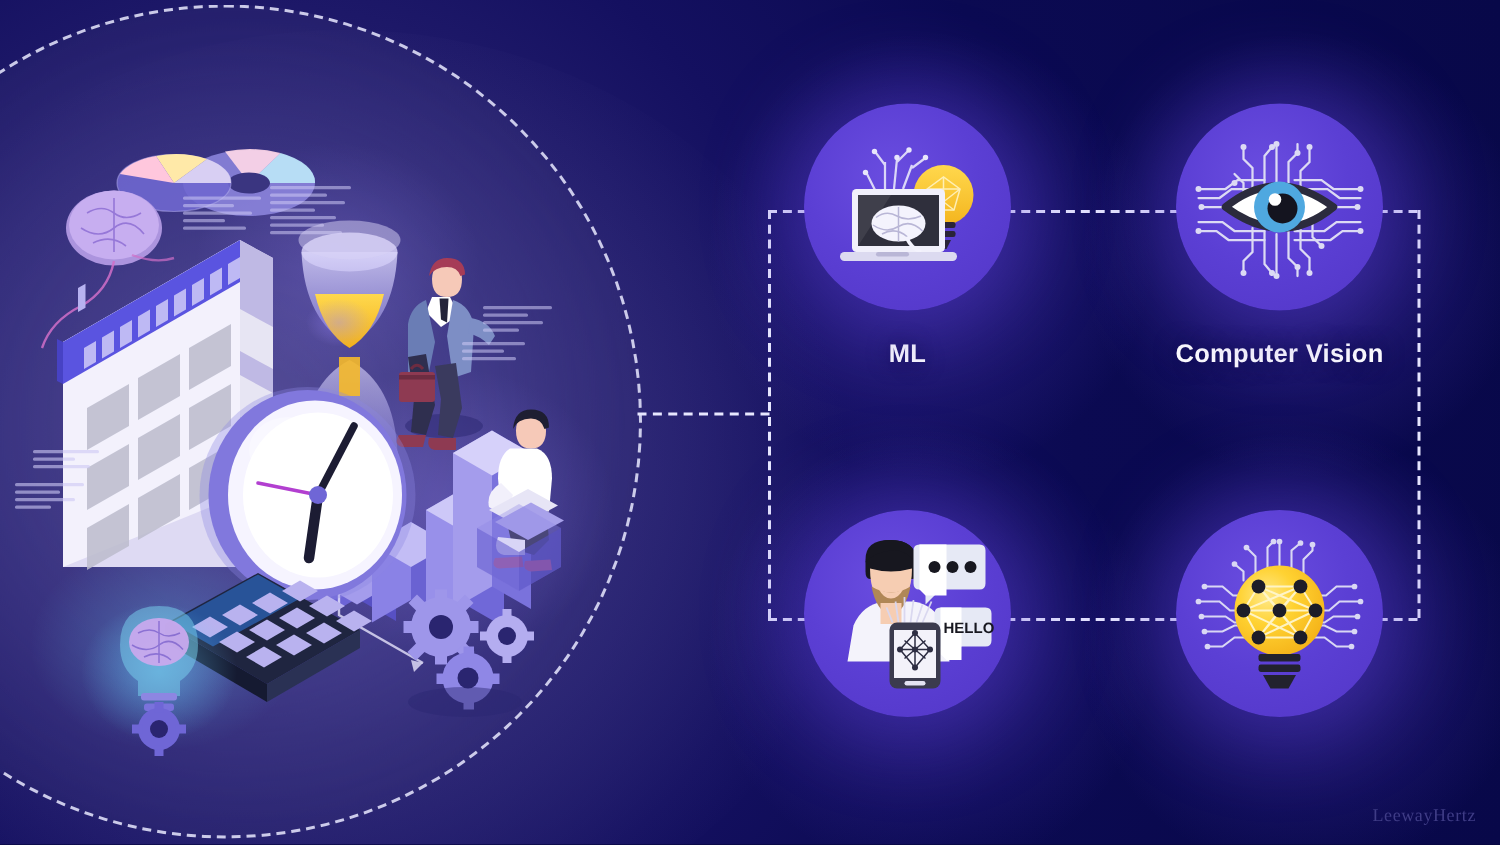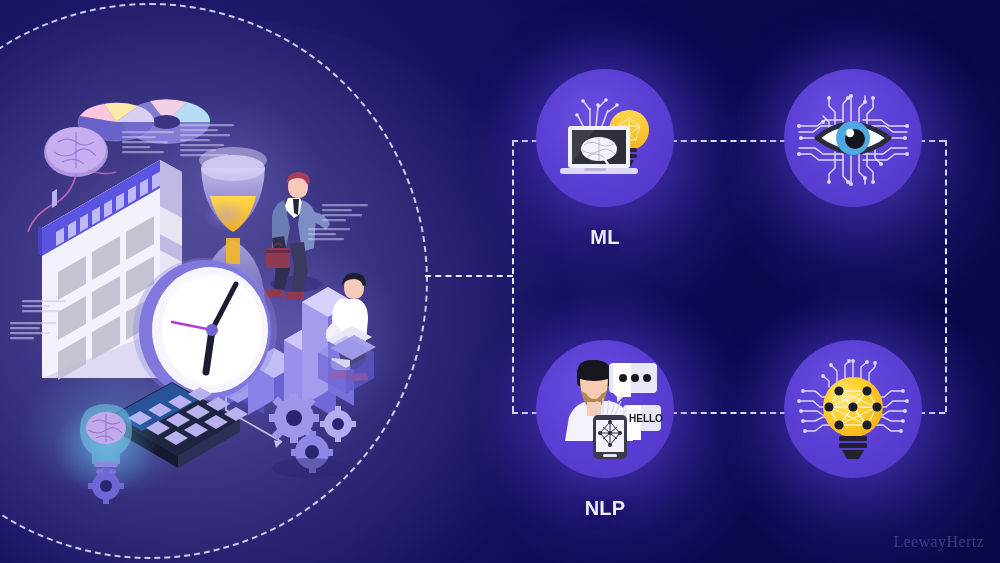--- a/index.html
+++ b/index.html
@@ -47,28 +47,28 @@
   
   .node{position:absolute;width:170px;text-align:center;}
   .node-disc{
     position:relative;width:138px;height:138px;margin:0 auto;border-radius:50%;
     background:radial-gradient(circle at 42% 36%, #6a4de0 0%, #5b3fd4 48%, #5236c6 100%);
     box-shadow:0 0 52px 16px rgba(90,62,210,.42);
     display:flex;align-items:center;justify-content:center;
   }
   .node-disc svg{display:block;}
   .node-label{
-    margin-top:19px;color:#ffffff;font-size:20px;font-weight:600;letter-spacing:.2px;
+    margin-top:19px;color:#ffffff;font-size:17px;font-weight:600;letter-spacing:.2px;
     text-shadow:0 0 14px rgba(10,8,60,.9);
     font-family:"Liberation Sans","DejaVu Sans",sans-serif;
   }
   .watermark{
     position:absolute;right:16px;bottom:12px;
     font-family:"Liberation Serif","DejaVu Serif",serif;
-    font-size:16px;color:#3f3c86;letter-spacing:.4px;
+    font-size:12px;color:#3f3c86;letter-spacing:.4px;
   }
 </style>
 </head>
 <body>
 
 <div id="stage">
 
   <div class="bg-glow glow-a"></div>
   <div class="bg-glow glow-b"></div>
   <div class="bg-glow glow-c"></div>
@@ -512,20 +512,21 @@
         </g>
 
         <g>
           <path d="M22 52 q34 -28 72 0 q-34 28 -72 0 Z" fill="#ffffff" stroke="#2b2b3d" stroke-width="5" stroke-linejoin="round"></path>
           <circle cx="58" cy="52" r="17" fill="#4fa8e0"></circle>
           <circle cx="60" cy="53" r="10" fill="#14141f"></circle>
           <circle cx="55" cy="47" r="4.2" fill="#ffffff"></circle>
         </g>
       </svg>
     </div>
+    <div class="node-label">Computer Vision</div>
   </div>
 
   <div class="node" style="left:520px;top:340px;">
     <div class="node-disc">
       <svg width="116" height="104" viewBox="0 0 116 104">
 
         <g>
           <path d="M22 60 q6 -14 20 -16 l20 0 q14 2 20 16 l4 24 l-68 0 Z" fill="#f4f3fb"></path>
           <path d="M30 16 q0 -13 16 -13 q18 0 18 14 l0 8 q0 4 -3 4 l-28 0 q-3 0 -3 -5 Z" fill="#17171f"></path>
           <path d="M33 22 q0 22 14 26 q14 -4 14 -26 q-14 4 -28 0 Z" fill="#f6cdb2"></path>
@@ -570,21 +571,20 @@
             <circle cx="63" cy="65" r="2"></circle>
               <circle cx="53" cy="76" r="2"></circle>
             <circle cx="73" cy="76" r="2"></circle>
               <circle cx="63" cy="88" r="2"></circle>
             <circle cx="63" cy="76" r="2"></circle>
           </g>
           <rect x="56" y="97" width="14" height="3" rx="1.5" fill="#e4e3f2"></rect>
         </g>
       </svg>
     </div>
-    <div class="node-label">NLP</div>
   </div>
 
   <div class="node" style="left:768px;top:340px;">
     <div class="node-disc">
       <svg width="116" height="104" viewBox="0 0 116 104">
         <defs>
           <radialGradient id="bulbGlow" cx="36%" cy="34%" r="70%">
             <stop offset="0" stop-color="#ffe98a"></stop>
               <stop offset="45%" stop-color="#ffd232"></stop>
             <stop offset="100%" stop-color="#f5b41a"></stop>

